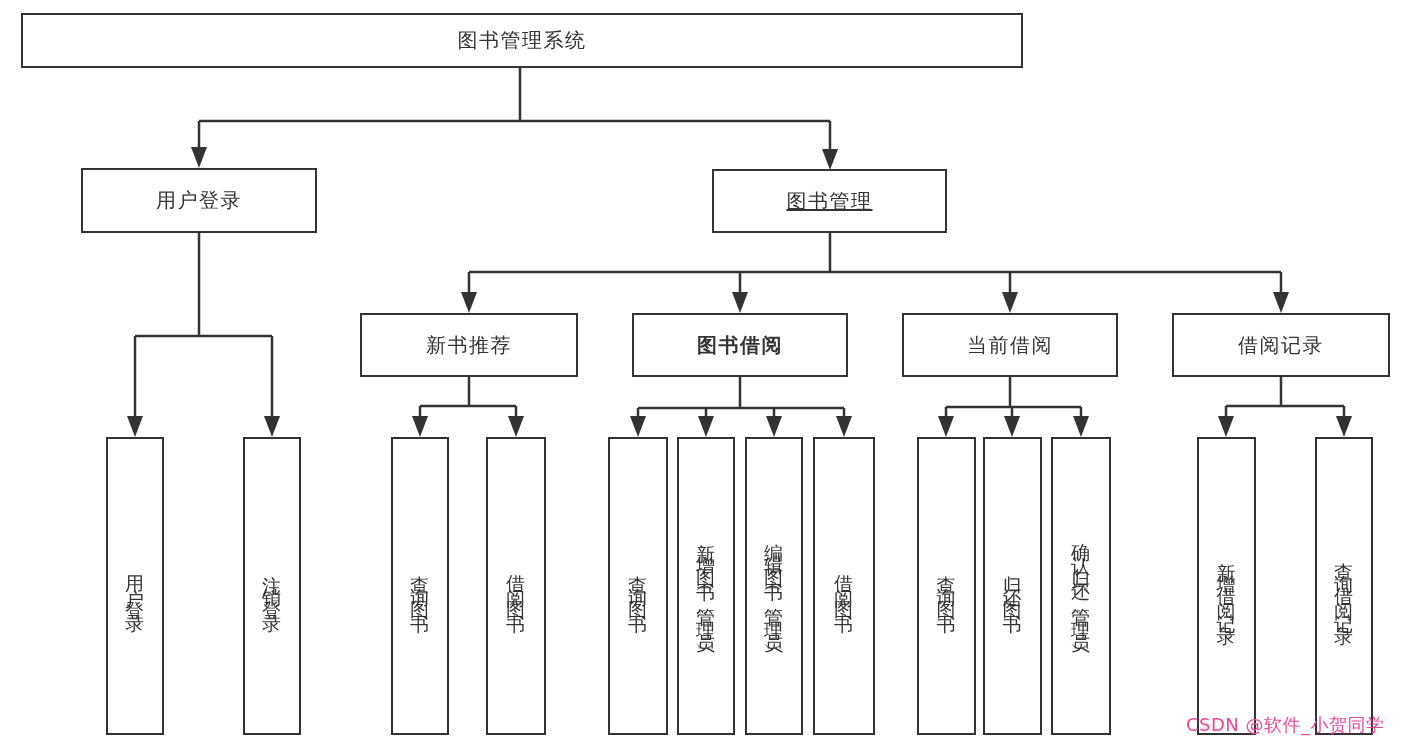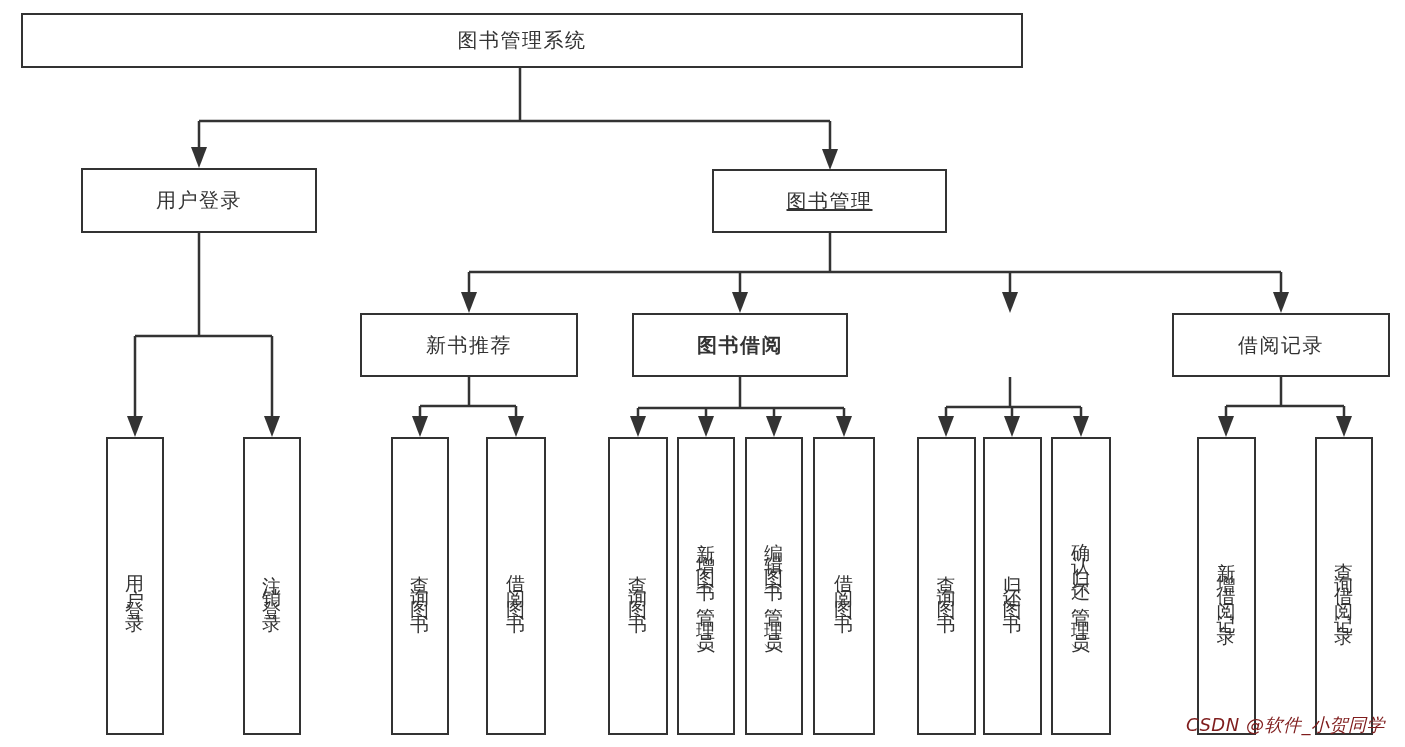--- a/index.html
+++ b/index.html
@@ -14,21 +14,21 @@
     position:absolute; border:2.5px solid #333333; background:#ffffff;
     display:flex; align-items:center; justify-content:center;text-align:right;
   }
   .h-label { font-size:20px; letter-spacing:1.5px; white-space:nowrap; }
   .v-label {
     writing-mode:vertical-rl; text-orientation:mixed;
     font-size:19px; line-height:1; letter-spacing:13px; white-space:nowrap;
   }
   .watermark {
     position:absolute; left:1186px; top:713px; z-index:5;
-    font-size:18px; letter-spacing:0.5px; color:#7f1d1d; white-space:nowrap;font-style:italic;
+    font-size:18px; letter-spacing:0.5px; color:#ec4899; white-space:nowrap;
   }
 </style>
 </head>
 <body>
 
 <div class="canvas">
 
   <svg class="connectors" width="1405" height="747" viewBox="0 0 1405 747">
     <g stroke="#333333" stroke-width="2.5" fill="none">
       <path d="M520 68 V121 M199 121 H830 M199 121 V150 M830 121 V152"></path>
@@ -72,20 +72,23 @@
   <div class="box" style="left:712px; top:169px; width:235px; height:64px;text-decoration:underline;">
     <span class="h-label">图书管理</span>
   </div>
 
   <div class="box" style="left:360px; top:313px; width:218px; height:64px;">
     <span class="h-label">新书推荐</span>
   </div>
   <div class="box" style="left:632px; top:313px; width:216px; height:64px;font-weight:bold;">
     <span class="h-label">图书借阅</span>
   </div>
+  <div class="box" style="left:902px; top:313px; width:216px; height:64px;">
+    <span class="h-label">当前借阅</span>
+  </div>
   <div class="box" style="left:1172px; top:313px; width:218px; height:64px;">
     <span class="h-label">借阅记录</span>
   </div>
 
   <div class="box" style="left:106px; top:437px; width:58px; height:298px;">
     <span class="v-label">用户登录</span>
   </div>
   <div class="box" style="left:243px; top:437px; width:58px; height:298px;">
     <span class="v-label">注销登录</span>
   </div>

